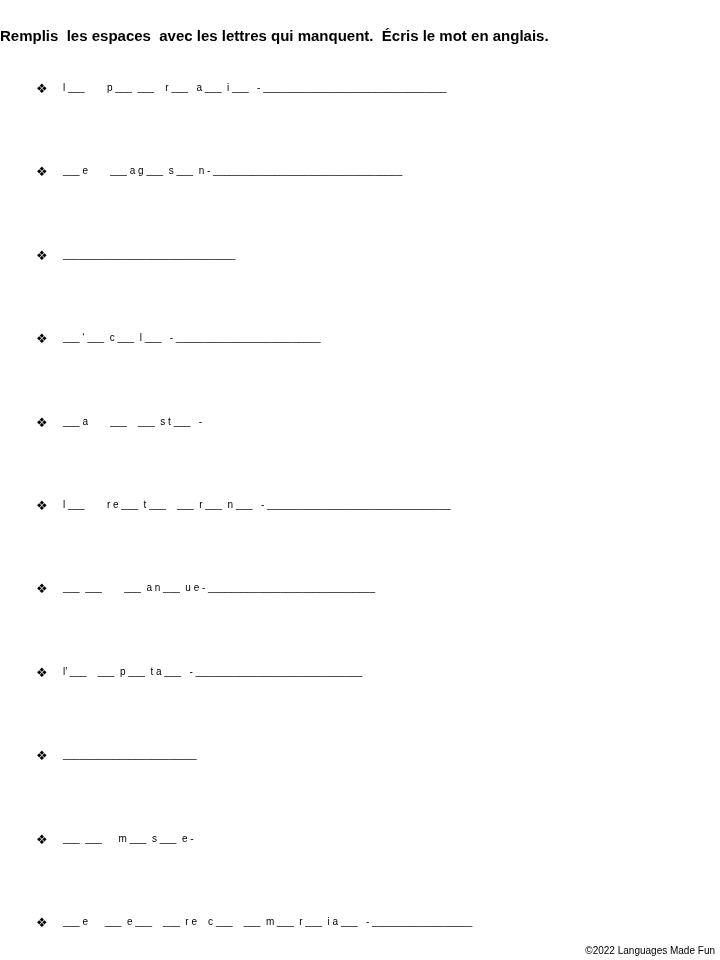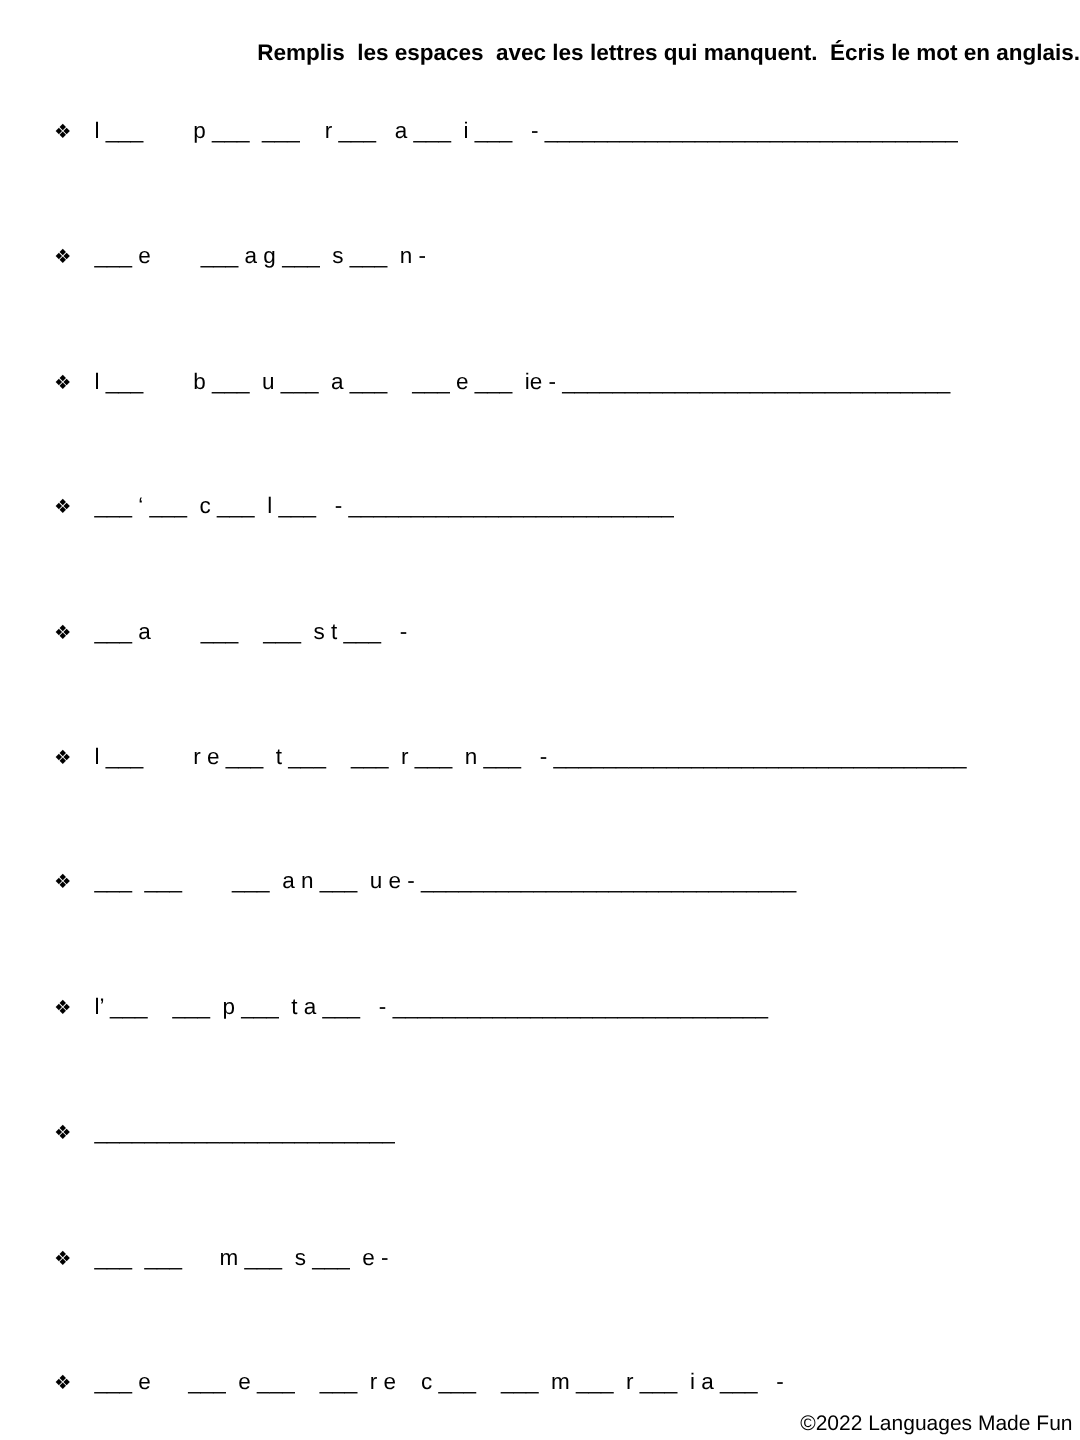--- a/index.html
+++ b/index.html
@@ -7,21 +7,21 @@
     width: 720px;
     height: 960px;
     background: #ffffff;
     color: #000000;
     font-family: "Liberation Sans", sans-serif;
     overflow: hidden;
     position: relative;
   }
   .title {
     padding-top: 27px;
-    text-align: right;
+    text-align: left;
     font-size: 15px;
     font-weight: bold;
     white-space: pre;
     line-height: 18px;
   }
   .items {
     margin-top: 33px;
     padding-left: 36px;
   }
   .row {
@@ -31,29 +31,29 @@
   }
   .bullet {
     font-family: "DejaVu Sans", sans-serif;
     font-size: 13px;
     width: 27px;
     flex: none;
     padding-top: 2px;
     line-height: 18px;
   }
   .prompt, .blankline {
-    font-size: 15px;
+    font-size: 10px;
     line-height: 19px;
     white-space: pre;
   }
   .footer {
     position: absolute;
     right: 5px;
     bottom: 4px;
-    font-size: 14px;
+    font-size: 10px;
     white-space: pre;
   }
 </style>
 </head>
 <body>
 
 <div class="page">
 
   <div class="title">Remplis  les espaces  avec les lettres qui manquent.  Écris le mot en anglais.</div>
 
@@ -61,25 +61,25 @@
 
     <div class="row">
       <span class="bullet">❖</span>
       <span class="prompt">l ___        p ___  ___    r ___   a ___  i ___   - </span>
       <span class="blankline">_________________________________</span>
     </div>
 
     <div class="row">
       <span class="bullet">❖</span>
       <span class="prompt">___ e        ___ a g ___  s ___  n - </span>
+      <span class="blankline">__________________________________</span>
     </div>
 
     <div class="row">
       <span class="bullet">❖</span>
-      <span class="prompt">l ___        b ___  u ___  a ___    ___ e ___  ie - </span>
       <span class="blankline">_______________________________</span>
     </div>
 
     <div class="row">
       <span class="bullet">❖</span>
       <span class="prompt">___ ‘ ___  c ___  l ___   - </span>
       <span class="blankline">__________________________</span>
     </div>
 
     <div class="row">
@@ -111,19 +111,20 @@
     </div>
 
     <div class="row">
       <span class="bullet">❖</span>
       <span class="prompt">___  ___      m ___  s ___  e - </span>
     </div>
 
     <div class="row">
       <span class="bullet">❖</span>
       <span class="prompt">___ e      ___  e ___    ___  r e    c ___    ___  m ___  r ___  i a ___   - </span>
+      <span class="blankline">__________________</span>
     </div>
 
   </div>
 
   <div class="footer">©2022 Languages Made Fun</div>
 
 </div>
 
 </body></html>

